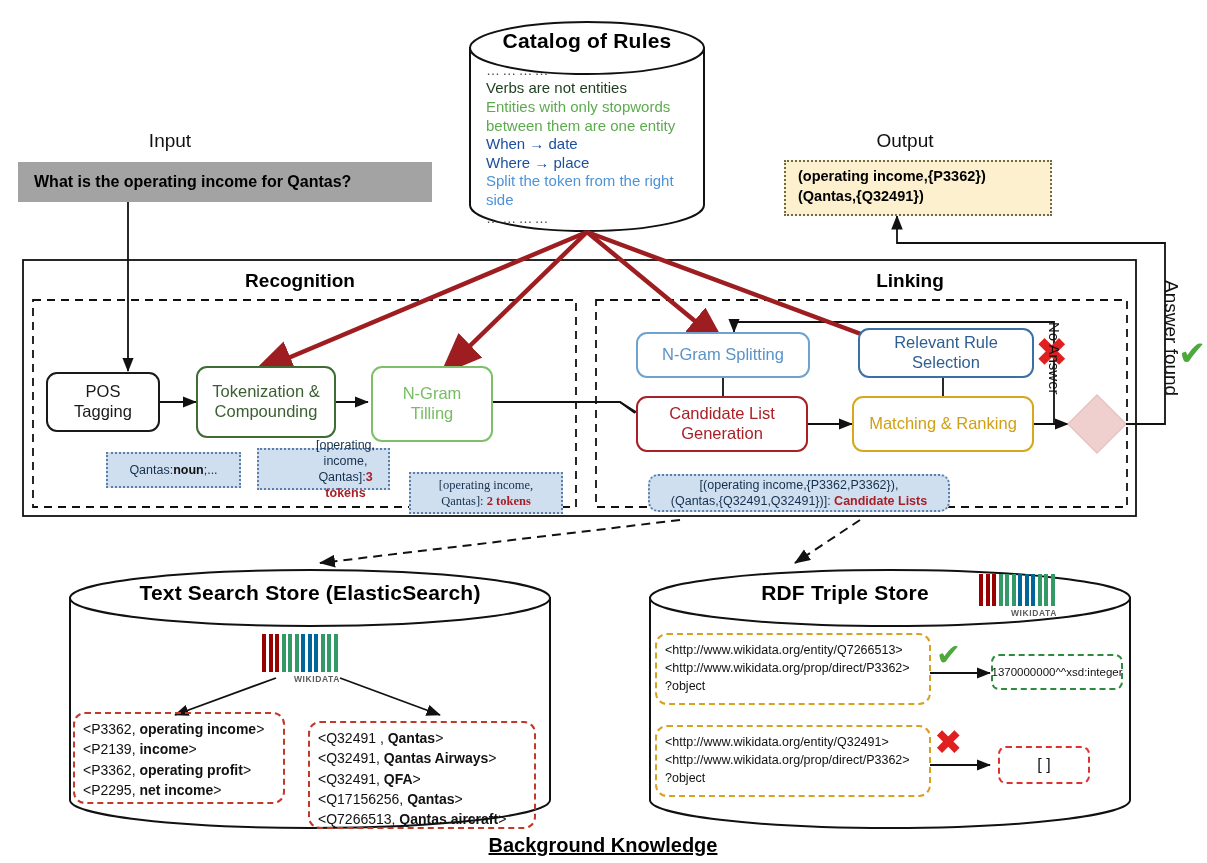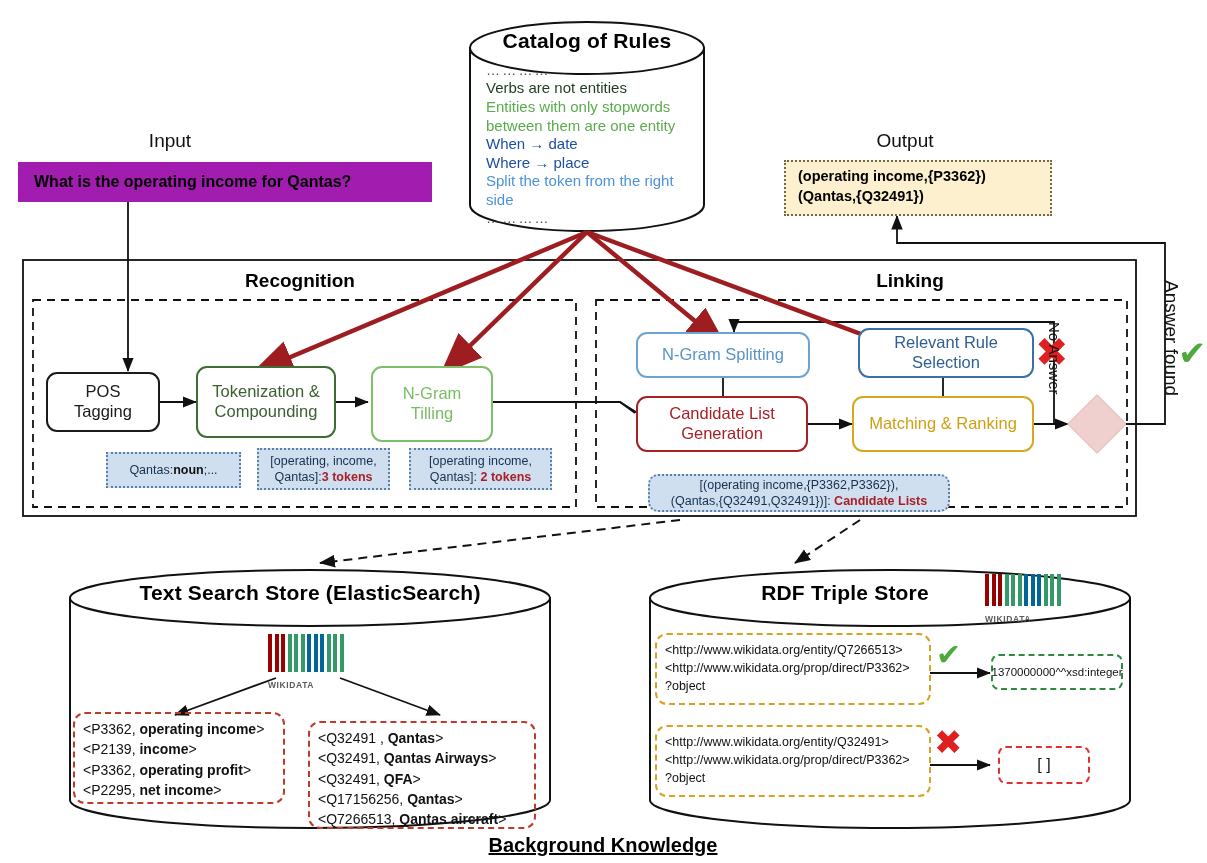--- a/index.html
+++ b/index.html
@@ -8,21 +8,21 @@
   #svgbase{position:absolute;left:0;top:0;width:1207px;height:863px;pointer-events:none;}
   .abs{position:absolute;box-sizing:border-box;}
   .ctr{display:flex;align-items:center;justify-content:center;text-align:center;}
 
   
   .h-plain{font-size:19px;font-weight:400;color:#111;}
   .h-bold{font-size:19px;font-weight:700;color:#000;}
   .cyl-title{font-size:21px;font-weight:700;color:#000;letter-spacing:.2px;}
 
   
-  .input-chip{background:#a21caf;font-size:16px;font-weight:700;color:#000;
+  .input-chip{background:#a3a3a3;font-size:16px;font-weight:700;color:#000;
     display:flex;align-items:center;padding-left:16px;}
   .output-chip{background:#fdf0cf;border:2px dotted #6b6b4a;font-size:14.5px;font-weight:700;
     color:#000;line-height:1.35;padding:5px 10px 5px 12px;}
 
   
   .rules-body{font-size:15px;line-height:1.24;padding-left:8px;}
   .rl-dots{color:#4a4a4a;letter-spacing:2.2px;font-size:14px;}
   .rl-dark{color:#1e3d1e;}
   .rl-green{color:#5cab4e;}
   .rl-blue{color:#1b4f9c;}
@@ -50,21 +50,21 @@
   .lbl-noanswer{font-size:15px;color:#111;}
   .lbl-answerfound{font-size:19px;color:#111;}
 
   
   .xmark{color:#e02020;font-size:40px;font-weight:700;line-height:1;font-family:"DejaVu Sans",sans-serif;}
   .xmark.sm{font-size:34px;}
   .check{color:#4fa83d;font-size:34px;font-weight:700;line-height:1;font-family:"DejaVu Sans",sans-serif;}
   .check.sm{font-size:30px;}
 
   
-  .wd{display:flex;flex-direction:column;align-items:flex-start;gap:6px;}
+  .wd{display:flex;flex-direction:column;align-items:flex-end;}
   .wd-bars{display:flex;align-items:flex-end;height:100%;}
   .wd-bars i{display:block;width:4px;margin-right:2.5px;}
   .wd-cap{font-size:8.5px;font-weight:700;color:#5b5b5b;letter-spacing:.6px;margin-top:2px;}
 
   
   .dbox{border-radius:12px;border:2px dashed #c0392b;font-size:14px;line-height:1.45;
     color:#111;padding:5px 8px;}
   .dbox b{font-weight:700;}
   .obox{border-radius:12px;border:2px dashed #d6a321;font-size:12.5px;line-height:1.45;
     color:#111;padding:6px 8px;}
@@ -183,27 +183,27 @@
   <div class="abs node n-lgreen ctr" style="left:371px;top:366px;width:122px;height:76px;text-align:center;">
     <span style="white-space:pre-line">N-Gram
 Tilling</span>
   </div>
 
   <div class="abs ann" style="left:106px;top:452px;width:135px;height:36px;">
     <span>
       <span>Qantas:</span><span class="blk">noun</span><span>;...</span>
     </span>
   </div>
-  <div class="abs ann" style="left:257px;top:448px;width:133px;height:42px;">
+  <div class="abs ann" style="left:257px;top:448px;width:133px;height:42px;padding-left:44px;">
     <span>
       <span>[operating, income,</span><br>
       <span>Qantas]:</span><b>3 tokens</b>
     </span>
   </div>
-  <div class="abs ann" style="left:409px;top:448px;width:143px;height:42px;">
+  <div class="abs ann" style="left:409px;top:472px;width:154px;height:42px;font-family:Liberation Serif, serif;">
     <span>
       <span>[operating income,</span><br>
       <span>Qantas]: </span><b>2 tokens</b>
     </span>
   </div>
 
   <div class="abs node n-blue ctr" style="left:636px;top:332px;width:174px;height:46px;">
     <span style="white-space:pre-line">N-Gram Splitting</span>
   </div>
   <div class="abs node n-blue2 ctr" style="left:858px;top:328px;width:176px;height:50px;">

